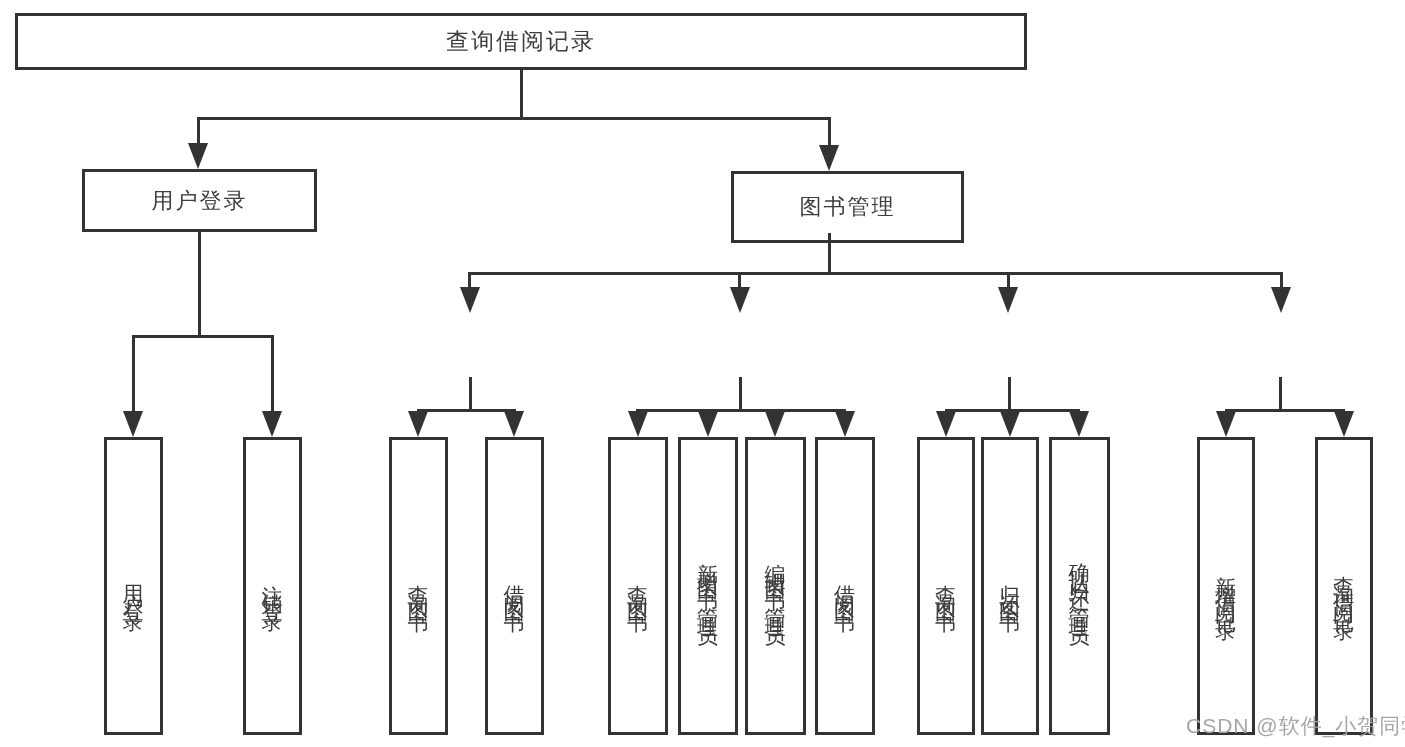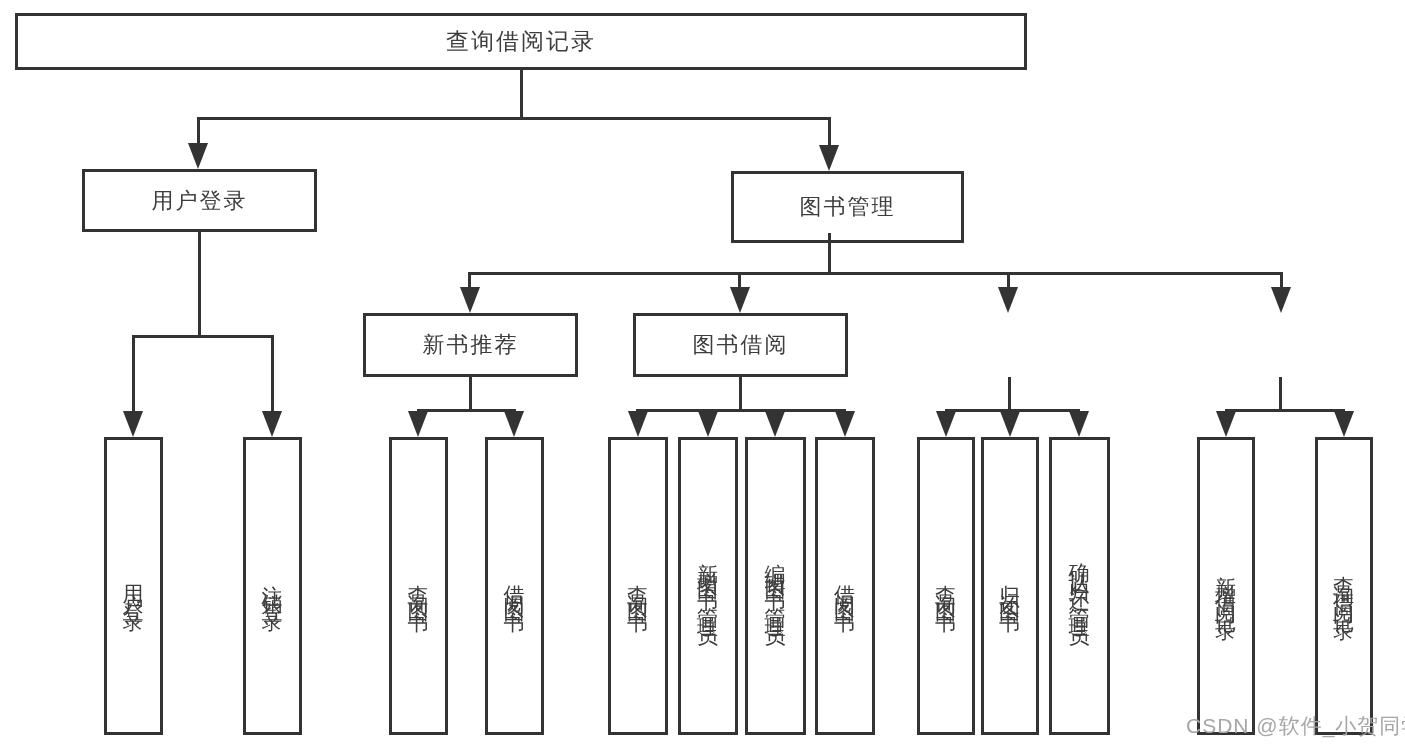--- a/index.html
+++ b/index.html
@@ -60,22 +60,20 @@
   <div class="line" style="left:468px;top:272px;width:815px;height:3px;"></div>
   <div class="line" style="left:468px;top:272px;width:3px;height:17px;"></div>
   <div class="arrow" style="left:460px;top:287px;"></div>
   <div class="line" style="left:738px;top:272px;width:3px;height:17px;"></div>
   <div class="arrow" style="left:730px;top:287px;"></div>
   <div class="line" style="left:1007px;top:272px;width:3px;height:17px;"></div>
   <div class="arrow" style="left:998px;top:287px;"></div>
   <div class="line" style="left:1280px;top:272px;width:3px;height:17px;"></div>
   <div class="arrow" style="left:1271px;top:287px;"></div>
 
-  <div class="node" style="left:363px;top:313px;width:215px;height:64px;">新书推荐</div>
-  <div class="node" style="left:633px;top:313px;width:215px;height:64px;">图书借阅</div>
 
   <div class="line" style="left:469px;top:377px;width:3px;height:34px;"></div>
   <div class="line" style="left:417px;top:409px;width:99px;height:3px;"></div>
   <div class="arrow" style="left:408px;top:411px;"></div>
   <div class="arrow" style="left:504px;top:411px;"></div>
 
   <div class="line" style="left:739px;top:377px;width:3px;height:34px;"></div>
   <div class="line" style="left:636px;top:409px;width:210px;height:3px;"></div>
   <div class="arrow" style="left:628px;top:411px;"></div>
   <div class="arrow" style="left:698px;top:411px;"></div>

